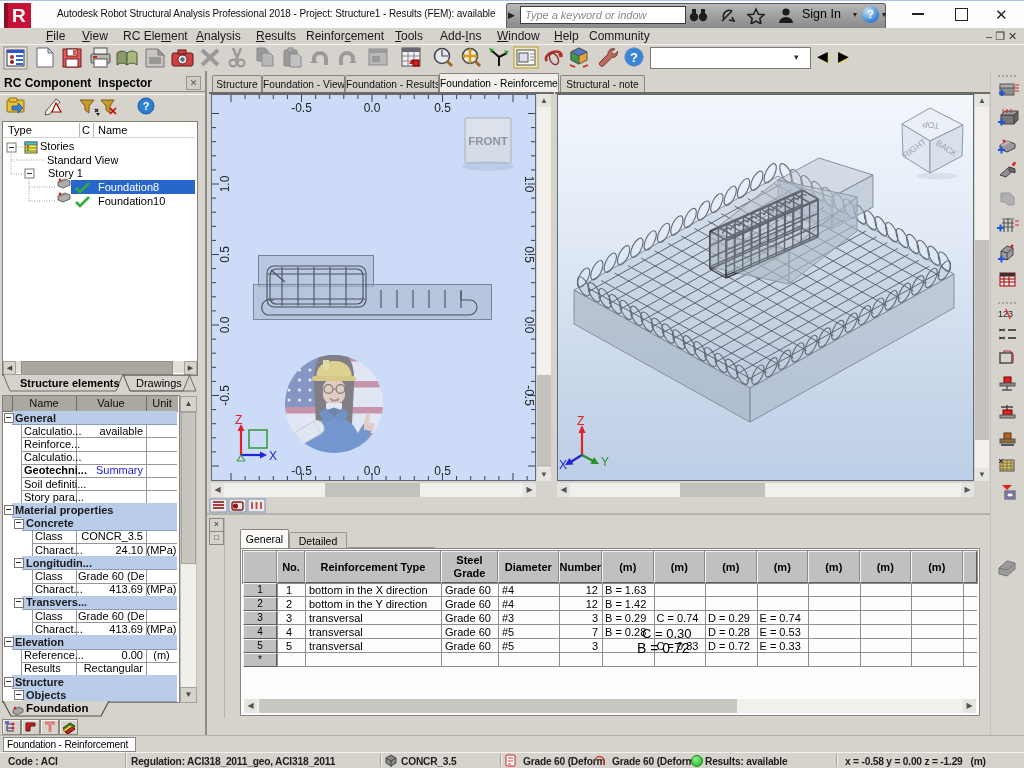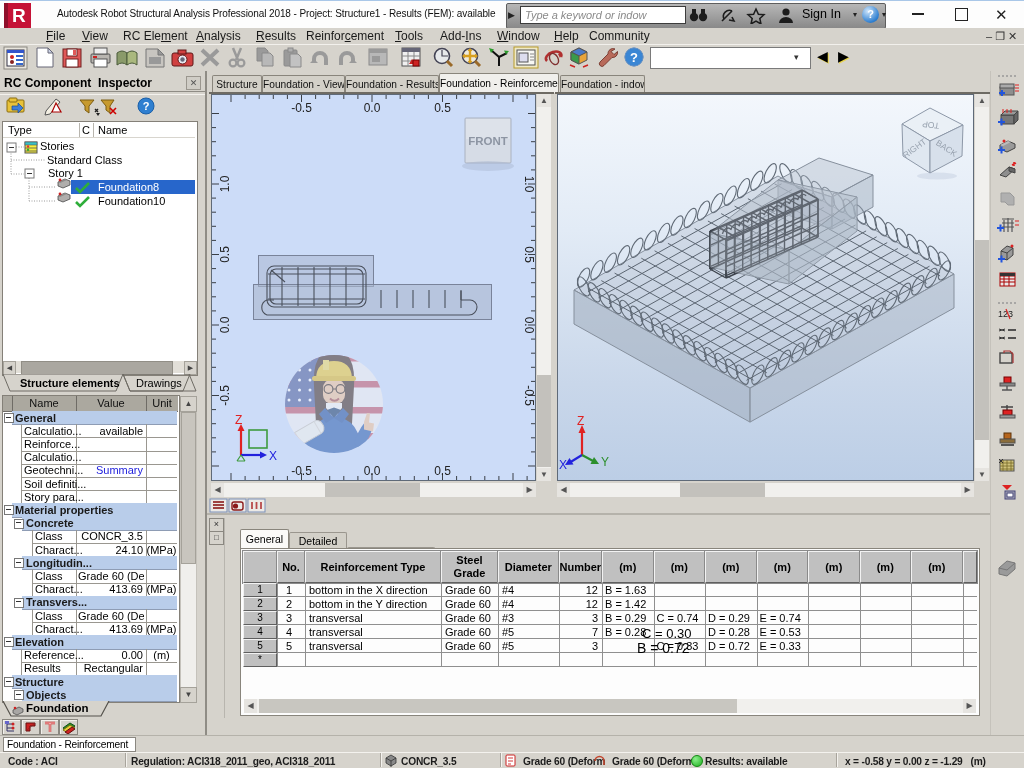--- a/index.html
+++ b/index.html
@@ -259,21 +259,21 @@
     <path d="M58 44 l7 -3 5 2 0 4 -7 3 -5 -2 z" fill="#b0aeac" stroke="#4a4a4a" stroke-width="0.8"></path>
     <path d="M58 44 l7 -3 2 1 -7 3 z" fill="#8d8b89"></path>
     <circle cx="60" cy="42" r="1.4" fill="#c22"></circle>
     <path d="M58 58 l7 -3 5 2 0 4 -7 3 -5 -2 z" fill="#b0aeac" stroke="#4a4a4a" stroke-width="0.8"></path>
     <path d="M58 58 l7 -3 2 1 -7 3 z" fill="#8d8b89"></path>
     <circle cx="60" cy="56" r="1.4" fill="#c22"></circle>
   </g>
 </svg>
 
 <div class="abs" style="left:40px;top:140px;font-size:11px;">Stories</div>
-<div class="abs" style="left:47px;top:154px;font-size:11px;">Standard Class</div>
+<div class="abs" style="left:47px;top:154px;font-size:11px;">Standard View</div>
 <div class="abs" style="left:48px;top:167px;font-size:11px;">Story 1</div>
 <div class="abs" style="left:71px;top:180px;width:124px;height:14px;background:#2766cb;"></div>
 <svg class="abs" style="left:74px;top:181px;" width="18" height="13">
     <path d="M2 7 l4 4 9 -9" stroke="#2fae3a" stroke-width="2.6" fill="none"></path>
   </svg>
 <div class="abs" style="left:98px;top:181px;font-size:11px;color:#fff;">Foundation8</div>
 <svg class="abs" style="left:74px;top:195px;" width="18" height="13">
     <path d="M2 7 l4 4 9 -9" stroke="#2fae3a" stroke-width="2.6" fill="none"></path>
   </svg>
 <div class="abs" style="left:98px;top:195px;font-size:11px;">Foundation10</div>
@@ -318,21 +318,21 @@
 <div class="abs" style="left:24px;top:437.9px;font-size:11px;white-space:nowrap;">Reinforce...</div>
 <div class="abs" style="left:21px;top:450.6px;width:156px;height:13.2px;border-bottom:1px solid #9a9790;"></div>
 <div class="abs" style="left:21px;top:450.6px;width:1px;height:13.2px;background:#9a9790;"></div>
 <div class="abs" style="left:76px;top:450.6px;width:1px;height:13.2px;background:#9a9790;"></div>
 <div class="abs" style="left:146px;top:450.6px;width:1px;height:13.2px;background:#9a9790;"></div>
 <div class="abs" style="left:24px;top:451.1px;font-size:11px;white-space:nowrap;">Calculatio...</div>
 <div class="abs" style="left:21px;top:463.8px;width:156px;height:13.2px;border-bottom:1px solid #9a9790;"></div>
 <div class="abs" style="left:21px;top:463.8px;width:1px;height:13.2px;background:#9a9790;"></div>
 <div class="abs" style="left:76px;top:463.8px;width:1px;height:13.2px;background:#9a9790;"></div>
 <div class="abs" style="left:146px;top:463.8px;width:1px;height:13.2px;background:#9a9790;"></div>
-<div class="abs" style="left:24px;top:464.3px;font-size:11px;white-space:nowrap;">Geotechni...</div>
+<div class="abs" style="left:24px;top:464.3px;font-size:11px;white-space:nowrap;font-weight:bold;">Geotechni...</div>
 <div class="abs" style="left:78px;top:464.3px;width:65px;font-size:11px;text-align:right;white-space:nowrap;"><span style="color:#2222dd">Summary</span></div>
 <div class="abs" style="left:21px;top:477.0px;width:156px;height:13.2px;border-bottom:1px solid #9a9790;"></div>
 <div class="abs" style="left:21px;top:477.0px;width:1px;height:13.2px;background:#9a9790;"></div>
 <div class="abs" style="left:76px;top:477.0px;width:1px;height:13.2px;background:#9a9790;"></div>
 <div class="abs" style="left:146px;top:477.0px;width:1px;height:13.2px;background:#9a9790;"></div>
 <div class="abs" style="left:24px;top:477.5px;font-size:11px;white-space:nowrap;">Soil definiti...</div>
 <div class="abs" style="left:21px;top:490.2px;width:156px;height:13.2px;border-bottom:1px solid #9a9790;"></div>
 <div class="abs" style="left:21px;top:490.2px;width:1px;height:13.2px;background:#9a9790;"></div>
 <div class="abs" style="left:76px;top:490.2px;width:1px;height:13.2px;background:#9a9790;"></div>
 <div class="abs" style="left:146px;top:490.2px;width:1px;height:13.2px;background:#9a9790;"></div>
@@ -450,21 +450,21 @@
       <path d="M2 8 l7 -5 5 3 -7 5 z" fill="#2a8f2a" stroke="#155015"></path>
       <path d="M2 10 l7 -5 5 3 -7 5 z" fill="#e8d23a" stroke="#806f10"></path>
       <path d="M4 12 l7 -5 3 2 -7 5 z" fill="#c22" stroke="#611"></path>
     </g>
 </svg>
 
 <div class="abs" style="left:207px;top:71px;width:817px;height:21px;background:#d6d3cc;"></div>
 <div class="abs" style="left:212px;top:75px;width:48px;height:17px;background:#d3d0c8;border:1px solid #89857c;border-bottom:none;border-radius:2px 2px 0 0;font-size:10.2px;text-align:center;line-height:17px;color:#111;white-space:nowrap;overflow:hidden;">Structure</div>
 <div class="abs" style="left:262px;top:75px;width:81px;height:17px;background:#d3d0c8;border:1px solid #89857c;border-bottom:none;border-radius:2px 2px 0 0;font-size:10.2px;text-align:center;line-height:17px;color:#111;white-space:nowrap;overflow:hidden;">Foundation - View</div>
 <div class="abs" style="left:345px;top:75px;width:92px;height:17px;background:#d3d0c8;border:1px solid #89857c;border-bottom:none;border-radius:2px 2px 0 0;font-size:10.2px;text-align:center;line-height:17px;color:#111;white-space:nowrap;overflow:hidden;">Foundation - Results</div>
-<div class="abs" style="left:560px;top:75px;width:83px;height:17px;background:#d3d0c8;border:1px solid #89857c;border-bottom:none;border-radius:2px 2px 0 0;font-size:10.2px;text-align:center;line-height:17px;color:#111;white-space:nowrap;overflow:hidden;">Foundation - indow</div>
+<div class="abs" style="left:560px;top:75px;width:83px;height:17px;background:#d3d0c8;border:1px solid #89857c;border-bottom:none;border-radius:2px 2px 0 0;font-size:10.2px;text-align:center;line-height:17px;color:#111;white-space:nowrap;overflow:hidden;">Structural - note</div>
 <div class="abs" style="left:439px;top:73px;width:118px;height:19px;background:#f0efec;border:1px solid #89857c;border-bottom:none;border-radius:2px 2px 0 0;font-size:10.2px;text-align:center;line-height:19px;color:#000;white-space:nowrap;overflow:hidden;">Foundation - Reinforcement</div>
 
 <div class="abs" style="left:209px;top:92px;width:345px;height:421px;background:#d6d3cc;border-top:2px solid #6e6b64;"></div>
 <div class="abs" style="left:211px;top:94px;width:325px;height:387px;background:#ccdcf8;border:1px solid #5f6a78;box-sizing:border-box;"></div>
 <svg class="abs" style="left:211px;top:94px;" width="325" height="387" font-family="Liberation Sans">
     <g stroke="#3a3f46" stroke-width="1">
       <line x1="316.1" y1="1" x2="316.1" y2="5"></line>
       <line x1="316.1" y1="382" x2="316.1" y2="386"></line>
       <line x1="302.0" y1="1" x2="302.0" y2="8"></line>
       <line x1="302.0" y1="379" x2="302.0" y2="386"></line>

